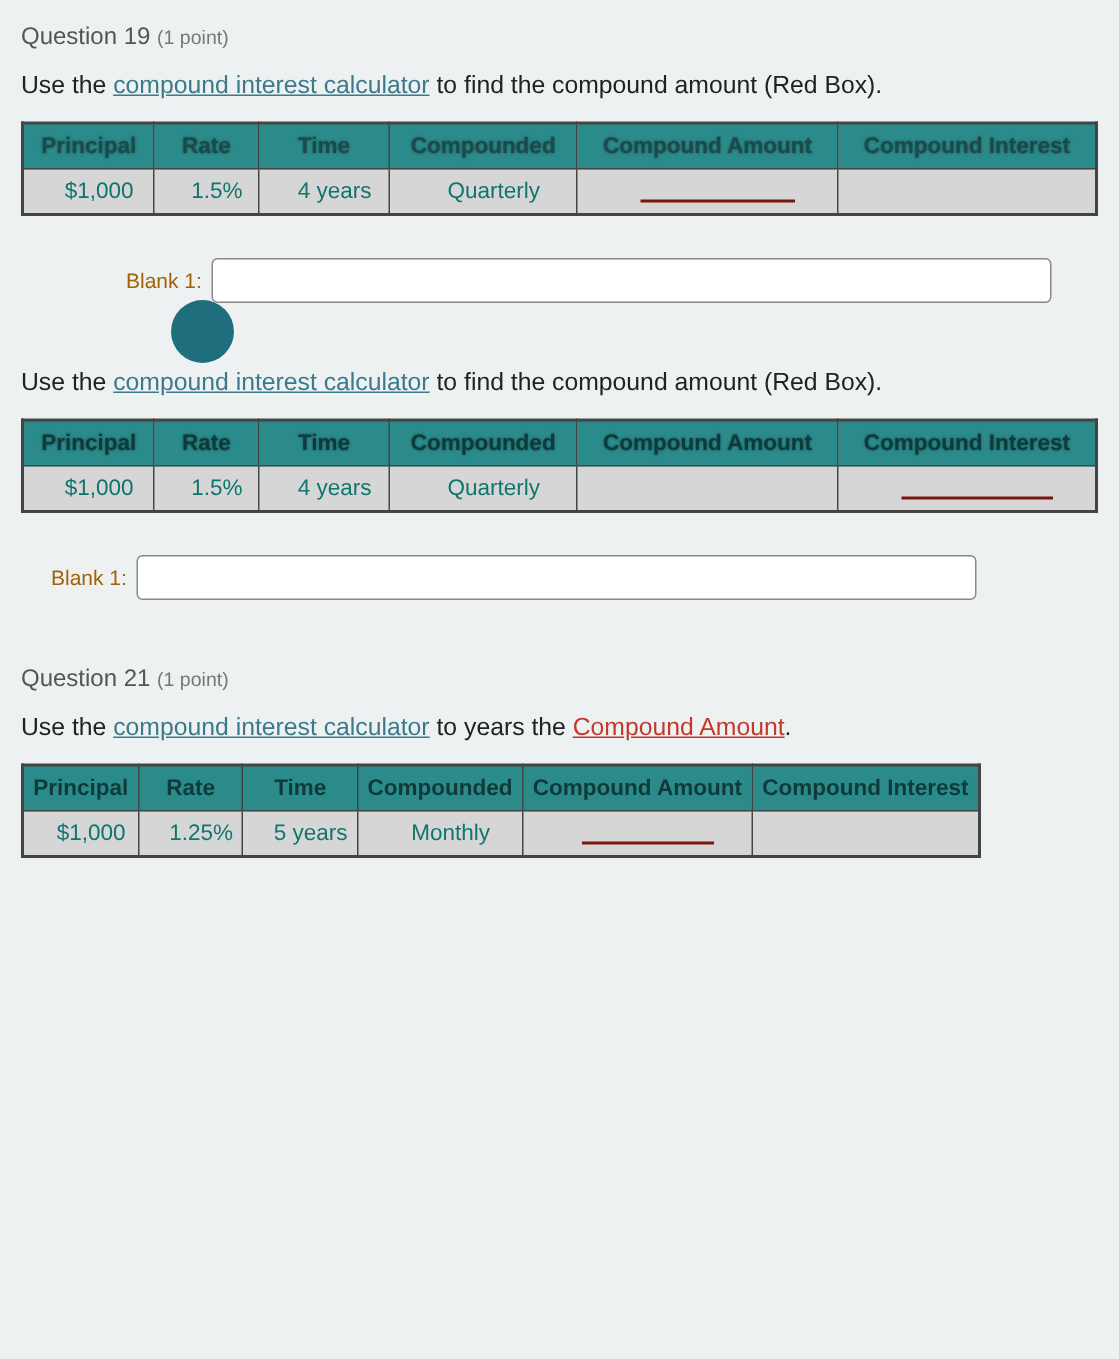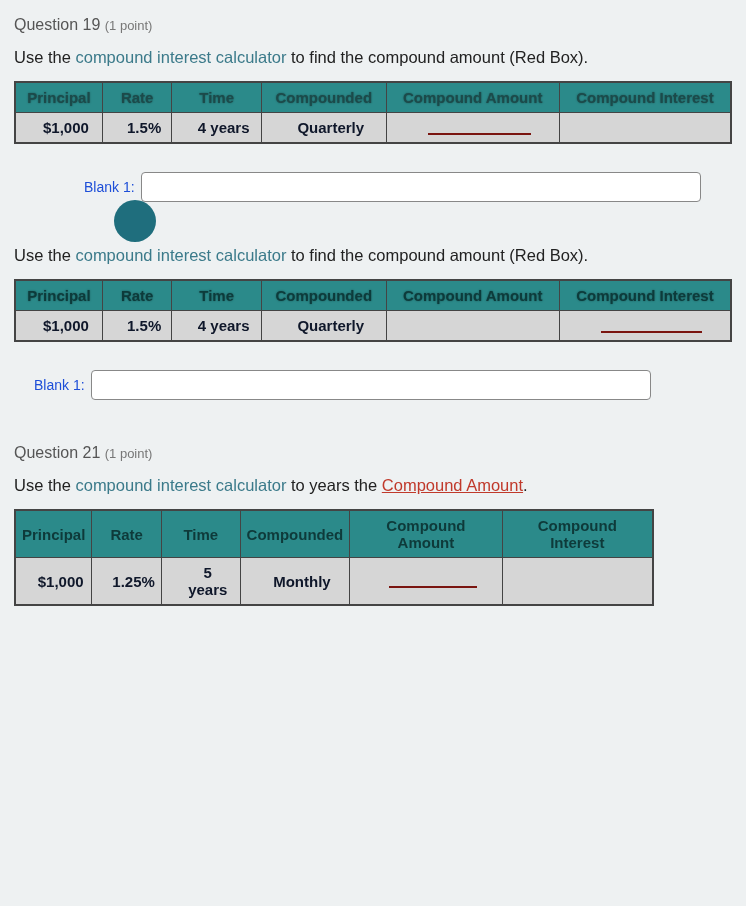--- a/index.html
+++ b/index.html
@@ -18,20 +18,21 @@
     margin: 6px 0 14px 0;
   }
   .q-title .points { font-size: 13px; color: #777; text-align: right; }
   .prompt {
     font-size: 16.5px;
     color: #222;
     margin: 0 0 14px 0;
   }
   .prompt .link {
     color: #3b7a8a;
+    text-decoration: underline;
   }
   .prompt .link-red {
     color: #c0392b;
     text-decoration: underline;
   }
   table.ci {
     border-collapse: collapse;
     width: 100%;
     border: 2px solid #444;
     background: #fff;
@@ -47,22 +48,22 @@
     color: #0d3b3b;
     font-weight: bold;
     text-shadow: 0 0 2px rgba(0,0,0,.4);
     margin-top: 14px;
   }
   table.ci th.dark {
     color: #1c4a4a;
   }
   table.ci td {
     background: #d6d6d6;
-    color: #0f172a;
-    font-weight: bold;
+    color: #0f766e;
+    font-weight: normal;
     padding-left: 20px;
   }
   td.redbox {
     background: #ff3b2f;
     padding: 0;
   }
   td.redbox .blank-line {
     display: block;
     width: 70%;
     margin: 0 auto;
@@ -70,21 +71,21 @@
     height: 14px;
   }
   .blank-row {
     display: flex;
     align-items: center;
     margin: 28px 0 8px 70px;
     position: relative;
   }
   .blank-label {
     font-size: 14px;
-    color: #1d4ed8;
+    color: #a16207;
     margin-right: 6px;
     white-space: nowrap;
   }
   .blank-input {
     flex: 1;
     max-width: 560px;
     height: 30px;
     border: 1px solid #888;
     border-radius: 4px;
     background: #fff;

